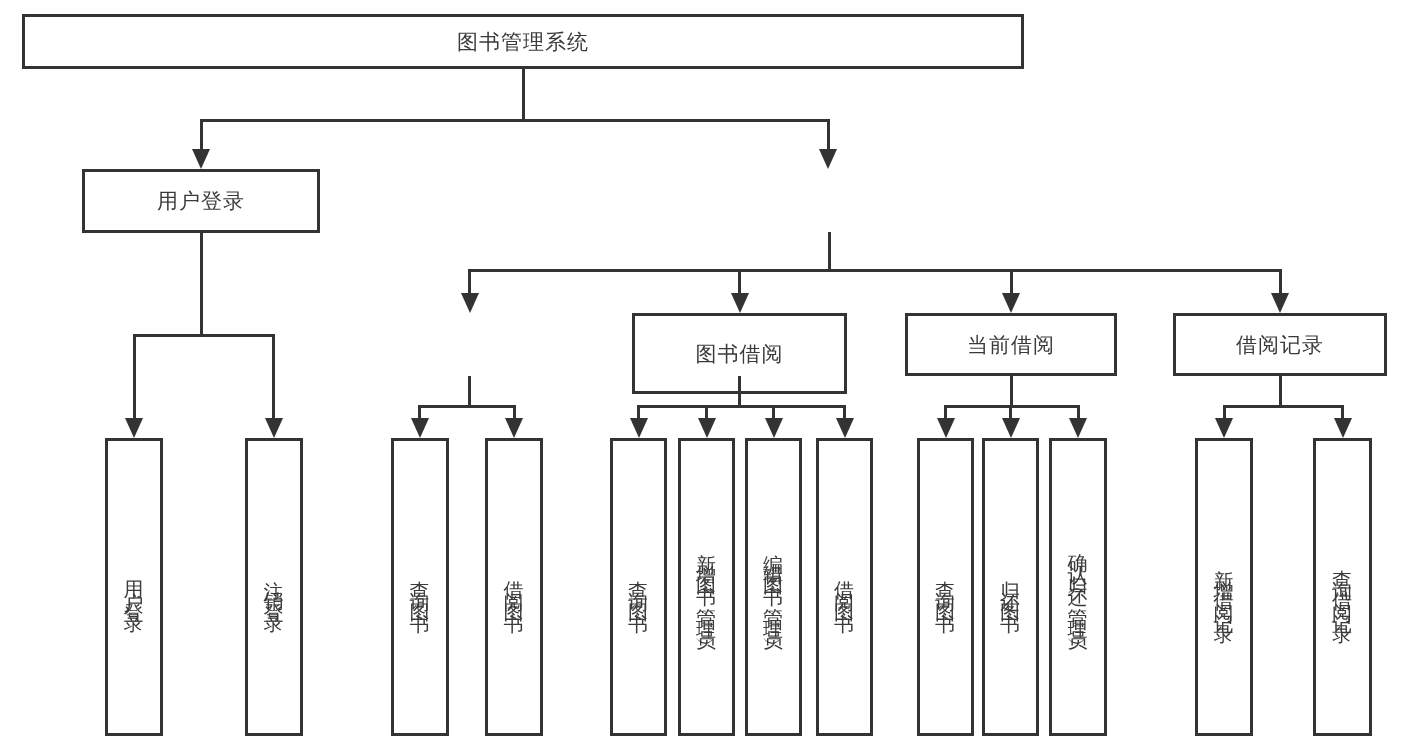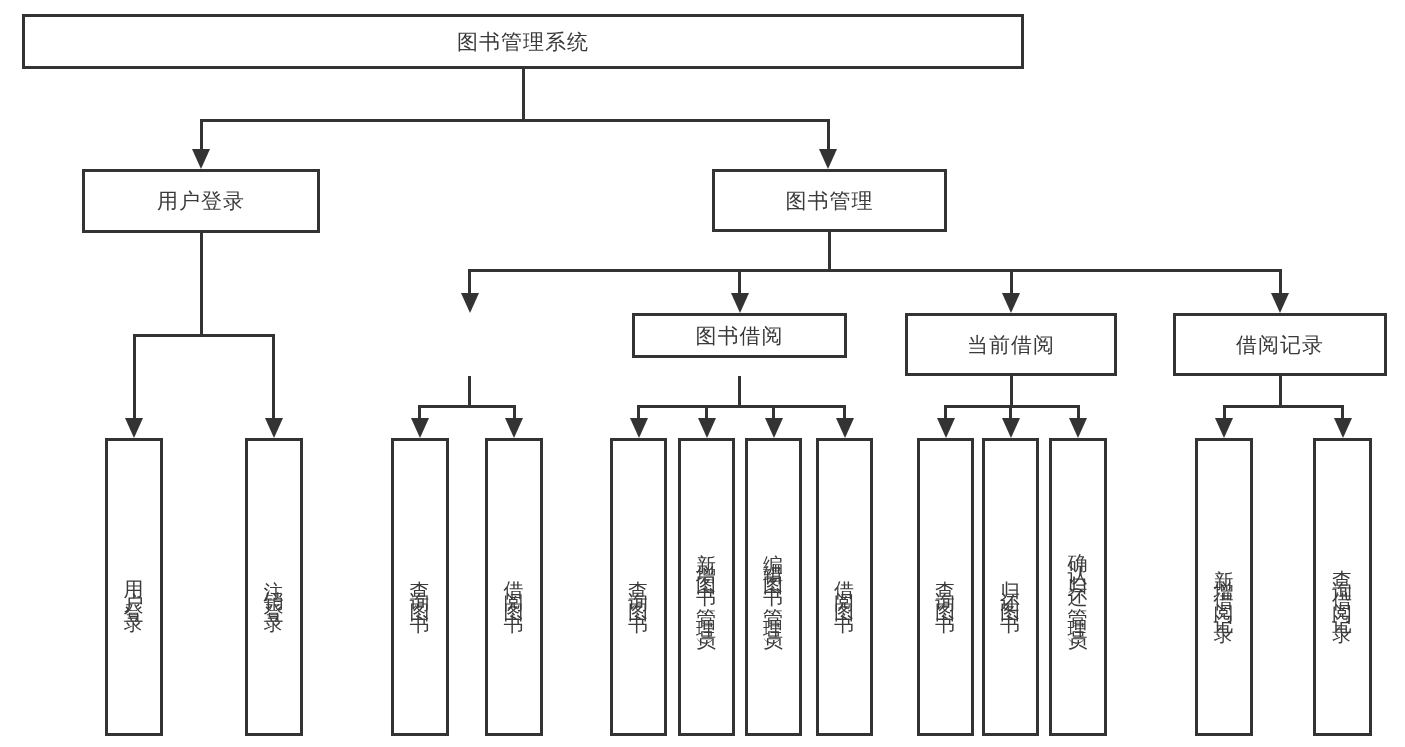--- a/index.html
+++ b/index.html
@@ -66,25 +66,22 @@
 
 <div class="stage">
 
   <div class="box" style="left:22px; top:14px; width:1002px; height:55px;">
     <span class="lbl">图书管理系统</span>
   </div>
 
   <div class="box" style="left:82px; top:169px; width:238px; height:64px;">
     <span class="lbl">用户登录</span>
   </div>
-  <div class="box" style="left:712px; top:169px; width:235px; height:63px;">
-    <span class="lbl">图书管理</span>
-  </div>
 
-  <div class="box" style="left:632px; top:313px; width:215px; height:45px;">
+  <div class="box" style="left:632px; top:313px; width:215px; height:81px;">
     <span class="lbl">图书借阅</span>
   </div>
   <div class="box" style="left:1173px; top:313px; width:214px; height:63px;">
     <span class="lbl">借阅记录</span>
   </div>
   <div class="box" style="left:905px; top:313px; width:212px; height:63px;">
     <span class="lbl">当前借阅</span>
   </div>
 
   <div class="box vbox" style="left:105px; top:438px; width:58px; height:298px;">

